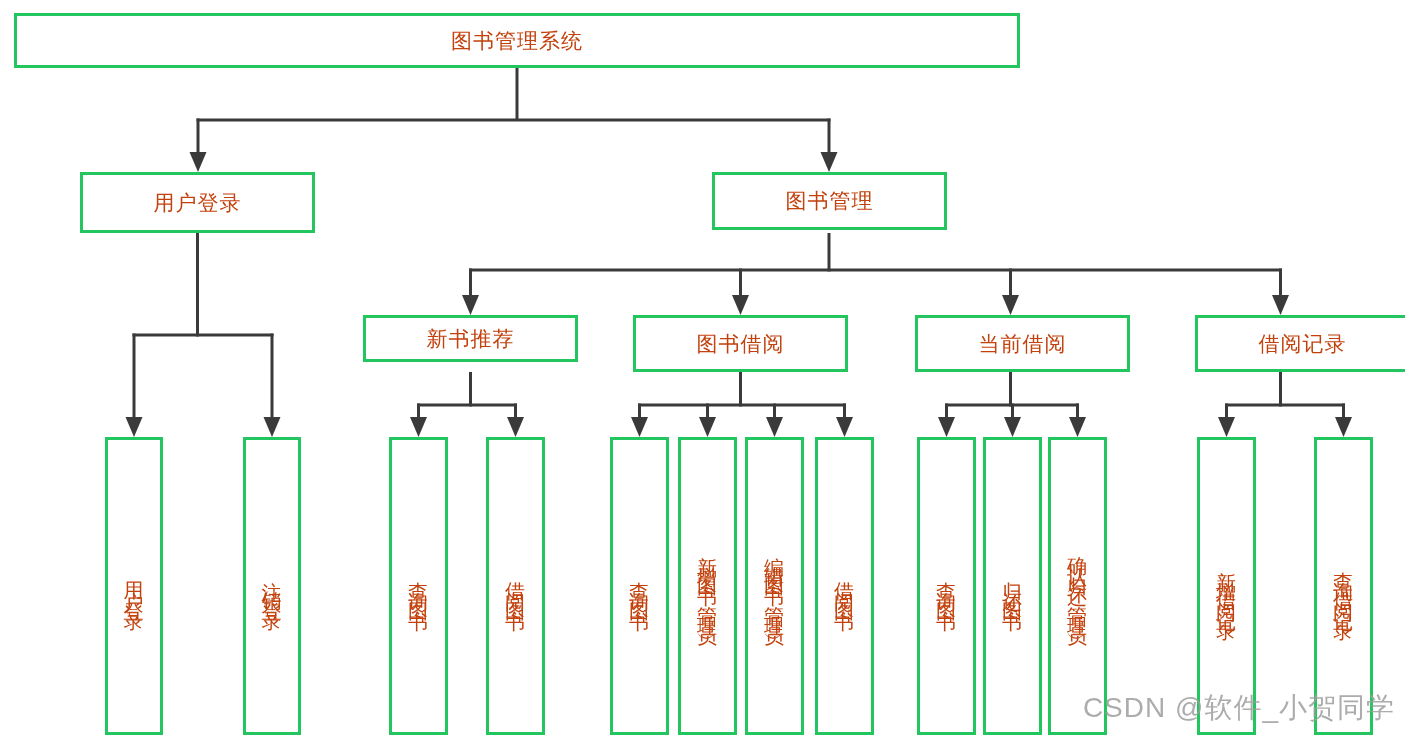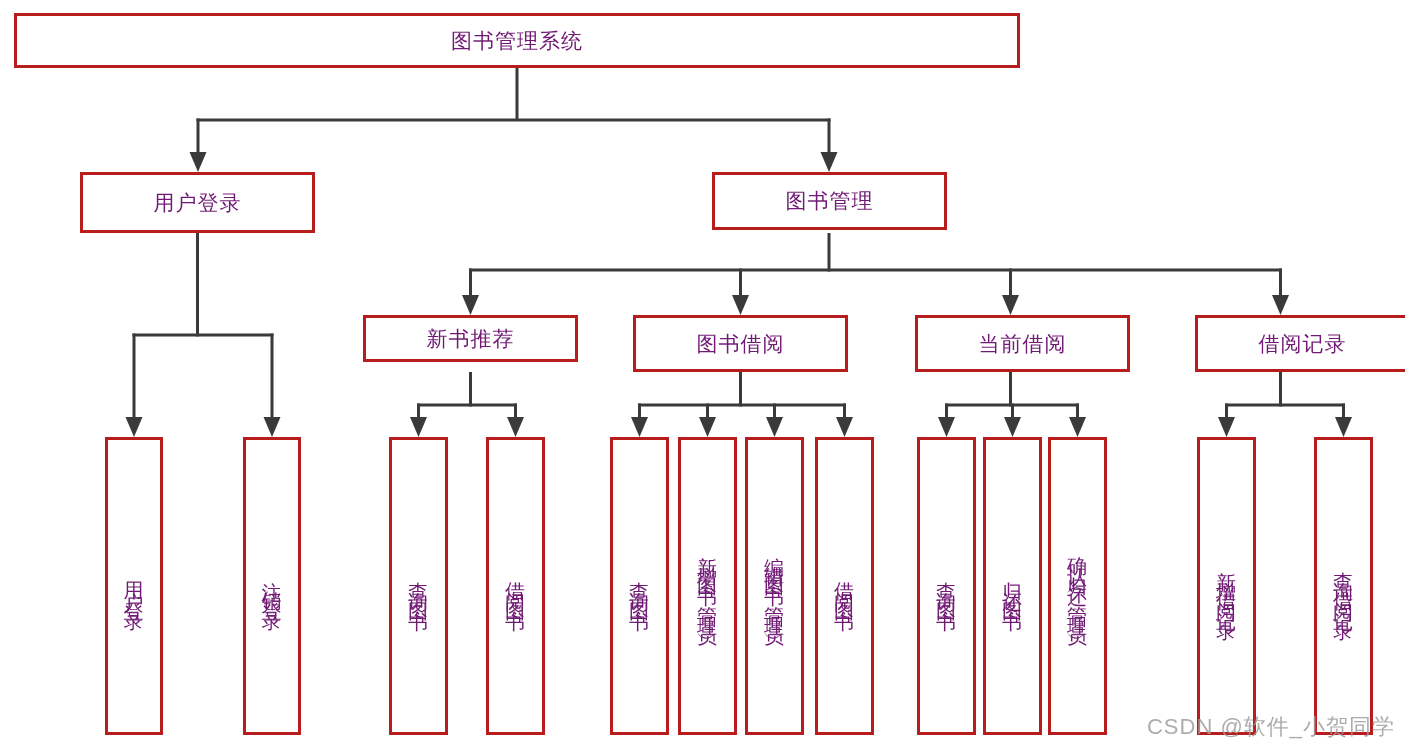--- a/index.html
+++ b/index.html
@@ -17,46 +17,46 @@
   }
   .connectors {
     position: absolute;
     left: 0;
     top: 0;
     z-index: 1;
   }
   .box {
     position: absolute;
     box-sizing: border-box;
-    border: 3px solid #b91c1c;
+    border: 3px solid #22c55e;
     background: #ffffff;
     display: flex;
     align-items: center;
     justify-content: center;
-    color: #701a75;
+    color: #c2410c;
     font-size: 21px;
     letter-spacing: 1px;
     z-index: 2;
   }
   .leaf {
     font-size: 20px;
     letter-spacing: 0;
   }
   .vtext {
     writing-mode: vertical-lr;
     text-orientation: mixed;
     letter-spacing: 10px;
     line-height: 1;
     white-space: nowrap;
   }
   .watermark {
     position: absolute;
     right: 10px;
-    top: 712px;
-    font-size: 22px;
+    top: 689px;
+    font-size: 28px;
     color: rgba(158, 158, 158, 0.85);
     letter-spacing: 1px;
     z-index: 3;
     white-space: nowrap;
   }
   
   .n-root   { left: 14px;   top: 13px;  width: 1006px; height: 55px; }
   .n-login  { left: 80px;   top: 172px; width: 235px;  height: 61px; }
   .n-mgmt   { left: 712px;  top: 172px; width: 235px;  height: 58px; }
   .n-rec    { left: 363px;  top: 315px; width: 215px;  height: 47px; }

